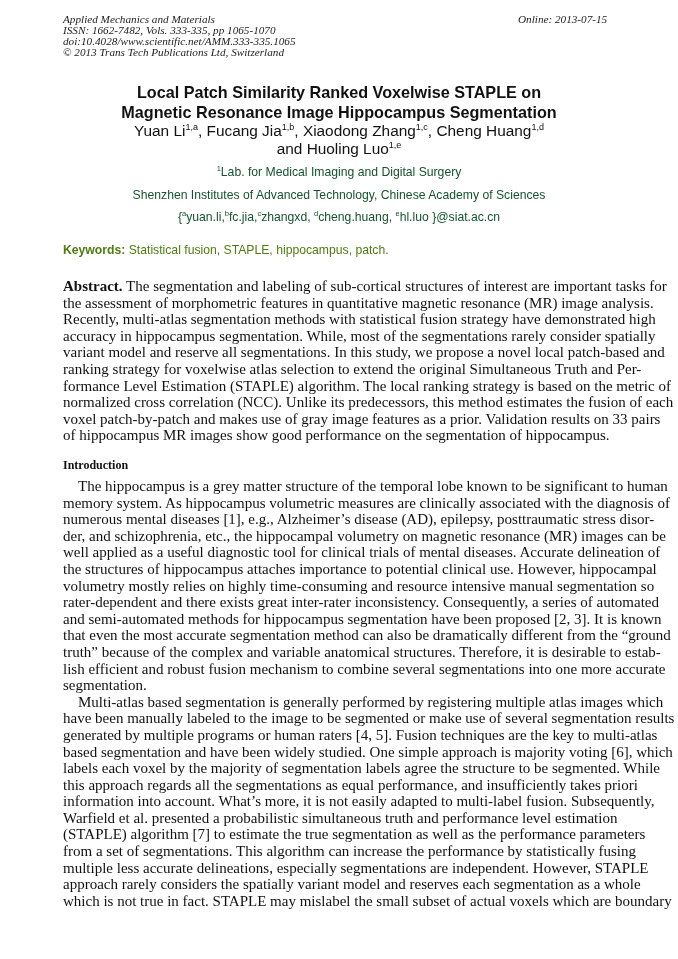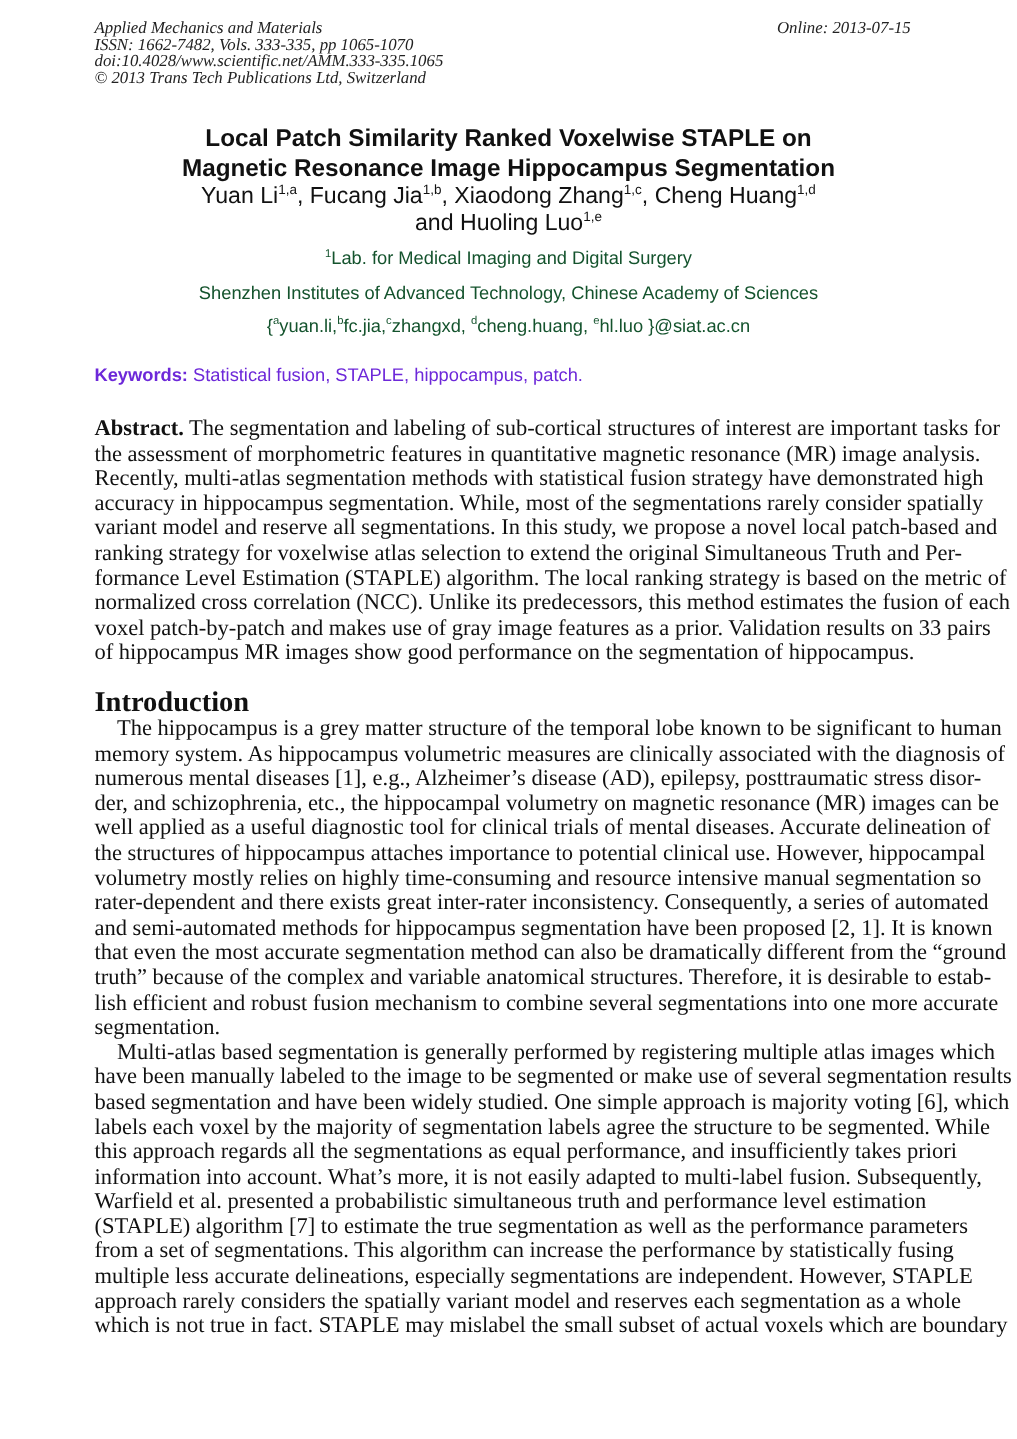--- a/index.html
+++ b/index.html
@@ -5,27 +5,27 @@
     html, body { margin: 0; padding: 0; background: #ffffff; }
     body { width: 678px; height: 959px; position: relative; overflow: hidden; color: #111; }
     .hdr { position: absolute; font-family: "Liberation Serif", serif; font-style: italic; font-size: 11.2px; line-height: 11px; color: #222; }
     .hdr-left { left: 63px; top: 14px; }
     .hdr-right { left: 518px; top: 14px; }
     .title { position: absolute; left: 0; width: 678px; text-align: center; font-family: "Liberation Sans", sans-serif; font-weight: bold; font-size: 16.2px; line-height: 20px; top: 82px; color: #111; }
     .authors { position: absolute; left: 0; width: 678px; text-align: center; font-family: "Liberation Sans", sans-serif; font-size: 15.4px; line-height: 18px; top: 122px; color: #111; }
     .authors sup, .affil sup { font-size: 9px; vertical-align: 6px; line-height: 0; }
     .affil { position: absolute; left: 0; width: 678px; text-align: center; font-family: "Liberation Sans", sans-serif; font-size: 12.2px; color: #14532d; }
     .affil sup { font-size: 7.5px; vertical-align: 5px; }
-    .keywords { position: absolute; left: 63px; top: 243px; font-family: "Liberation Sans", sans-serif; font-size: 12.2px; color: #6d28d9; }
+    .keywords { position: absolute; left: 63px; top: 243px; font-family: "Liberation Sans", sans-serif; font-size: 12.2px; color: #4d7c0f; }
     .keywords b { font-weight: bold; }
     .body-text { position: absolute; left: 63px; width: 552px; font-family: "Liberation Serif", serif; font-size: 15px; color: #111; }
     .ln { height: 16.6px; line-height: 16.6px; white-space: nowrap; text-align: justify; text-align-last: justify; }
     .ln.last { text-align-last: left; }
     .ln.indent { padding-left: 15px; }
-    .heading { position: absolute; left: 63px; top: 458px; font-family: "Liberation Serif", serif; font-weight: bold; font-size: 19px; color: #111; }
+    .heading { position: absolute; left: 63px; top: 458px; font-family: "Liberation Serif", serif; font-weight: bold; font-size: 12px; color: #111; }
     .abs-label { font-weight: bold; }
   </style>
 </head>
 <body>
 
 <div class="hdr hdr-left">
   <div>Applied Mechanics and Materials</div>
   <div>ISSN: 1662-7482, Vols. 333-335, pp 1065-1070</div>
   <div>doi:10.4028/www.scientific.net/AMM.333-335.1065</div>
   <div>© 2013 Trans Tech Publications Ltd, Switzerland</div>
@@ -73,27 +73,28 @@
 
 <div class="body-text" style="top:478px;">
   <div class="ln indent">The hippocampus is a grey matter structure of the temporal lobe known to be significant to human</div>
   <div class="ln">memory system. As hippocampus volumetric measures are clinically associated with the diagnosis of</div>
   <div class="ln">numerous mental diseases [1], e.g., Alzheimer’s disease (AD), epilepsy, posttraumatic stress disor-</div>
   <div class="ln">der, and schizophrenia, etc., the hippocampal volumetry on magnetic resonance (MR) images can be</div>
   <div class="ln">well applied as a useful diagnostic tool for clinical trials of mental diseases. Accurate delineation of</div>
   <div class="ln">the structures of hippocampus attaches importance to potential clinical use. However, hippocampal</div>
   <div class="ln">volumetry mostly relies on highly time-consuming and resource intensive manual segmentation so</div>
   <div class="ln">rater-dependent and there exists great inter-rater inconsistency. Consequently, a series of automated</div>
-  <div class="ln">and semi-automated methods for hippocampus segmentation have been proposed [2, 1]. It is known</div>
+  <div class="ln">and semi-automated methods for hippocampus segmentation have been proposed [2, 3]. It is known</div>
   <div class="ln">that even the most accurate segmentation method can also be dramatically different from the “ground</div>
   <div class="ln">truth” because of the complex and variable anatomical structures. Therefore, it is desirable to estab-</div>
   <div class="ln">lish efficient and robust fusion mechanism to combine several segmentations into one more accurate</div>
   <div class="ln last">segmentation.</div>
   <div class="ln indent">Multi-atlas based segmentation is generally performed by registering multiple atlas images which</div>
   <div class="ln">have been manually labeled to the image to be segmented or make use of several segmentation results</div>
+  <div class="ln">generated by multiple programs or human raters [4, 5]. Fusion techniques are the key to multi-atlas</div>
   <div class="ln">based segmentation and have been widely studied. One simple approach is majority voting [6], which</div>
   <div class="ln">labels each voxel by the majority of segmentation labels agree the structure to be segmented. While</div>
   <div class="ln">this approach regards all the segmentations as equal performance, and insufficiently takes priori</div>
   <div class="ln">information into account. What’s more, it is not easily adapted to multi-label fusion. Subsequently,</div>
   <div class="ln">Warfield et al. presented a probabilistic simultaneous truth and performance level estimation</div>
   <div class="ln">(STAPLE) algorithm [7] to estimate the true segmentation as well as the performance parameters</div>
   <div class="ln">from a set of segmentations. This algorithm can increase the performance by statistically fusing</div>
   <div class="ln">multiple less accurate delineations, especially segmentations are independent. However, STAPLE</div>
   <div class="ln">approach rarely considers the spatially variant model and reserves each segmentation as a whole</div>
   <div class="ln">which is not true in fact. STAPLE may mislabel the small subset of actual voxels which are boundary</div>

